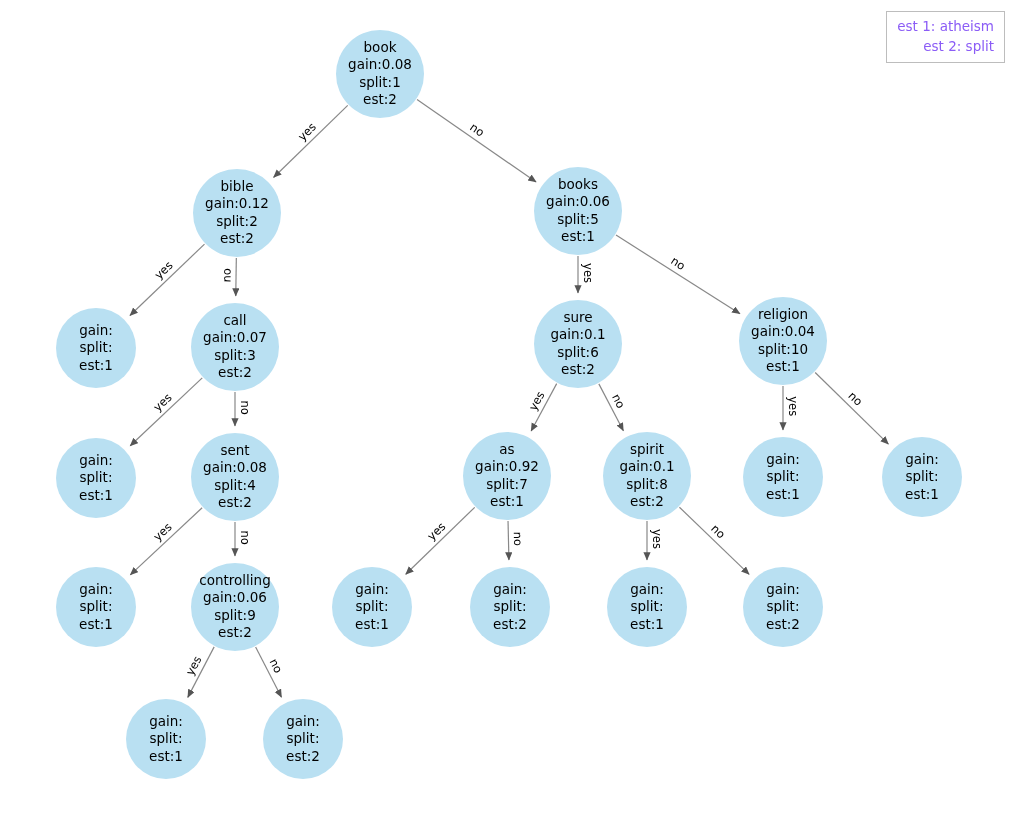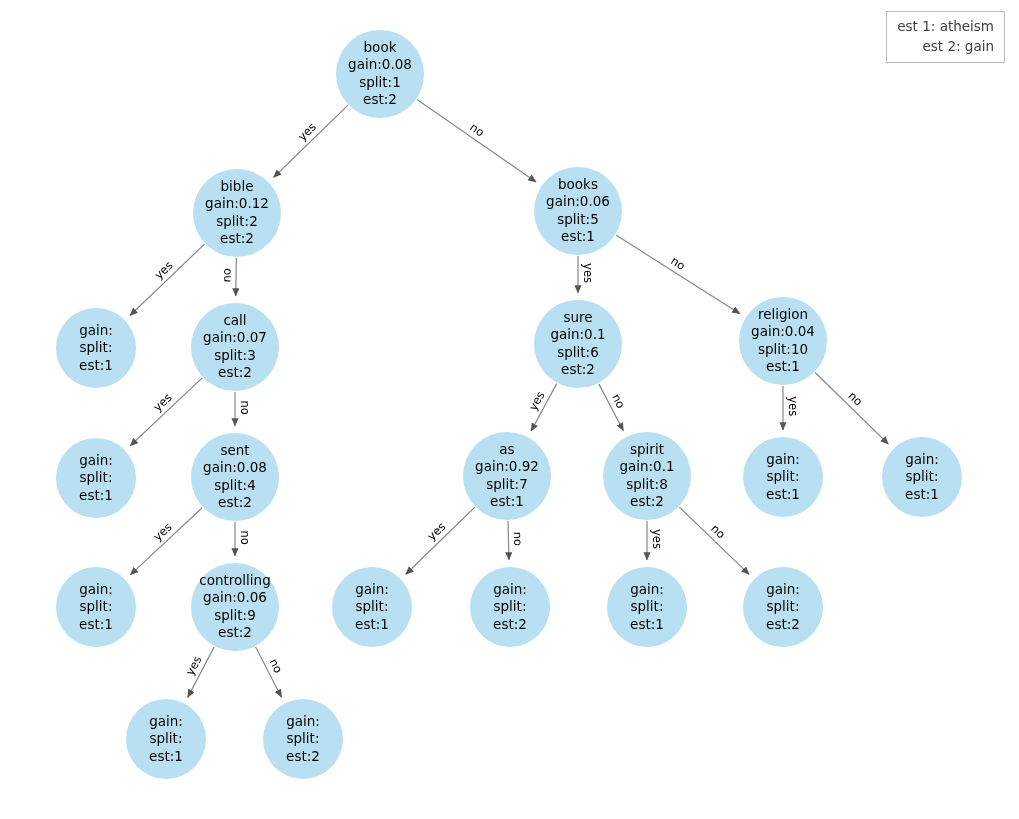--- a/index.html
+++ b/index.html
@@ -52,21 +52,21 @@
     right: 14px;
     top: 11px;
     border: 1px solid #bdbdbd;
     background: #ffffff;
     padding: 5px 10px 6px 10px;
     box-sizing: border-box;
   }
   .legend-row {
     font-family: "DejaVu Sans", sans-serif;
     font-size: 13.5px;
-    color: #404040;
+    color: #8b5cf6;
     text-align: right;
     line-height: 1.45;
     white-space: nowrap;
   }
 </style>
 </head>
 <body>
 
 <div id="canvas">
 
@@ -293,16 +293,16 @@
           <circle cx="303" cy="739" r="40" class="node-circle"></circle>
           <text x="303" y="721.5" class="node-text">gain:</text>
           <text x="303" y="739" class="node-text">split:</text>
           <text x="303" y="756.5" class="node-text">est:2</text>
         </g>
       </g>
   </svg>
 
   <div class="legend-box">
     <div class="legend-row">est 1: atheism</div>
-    <div class="legend-row">est 2: gain</div>
+    <div class="legend-row">est 2: split</div>
   </div>
 
 </div>
 
 </body></html>

